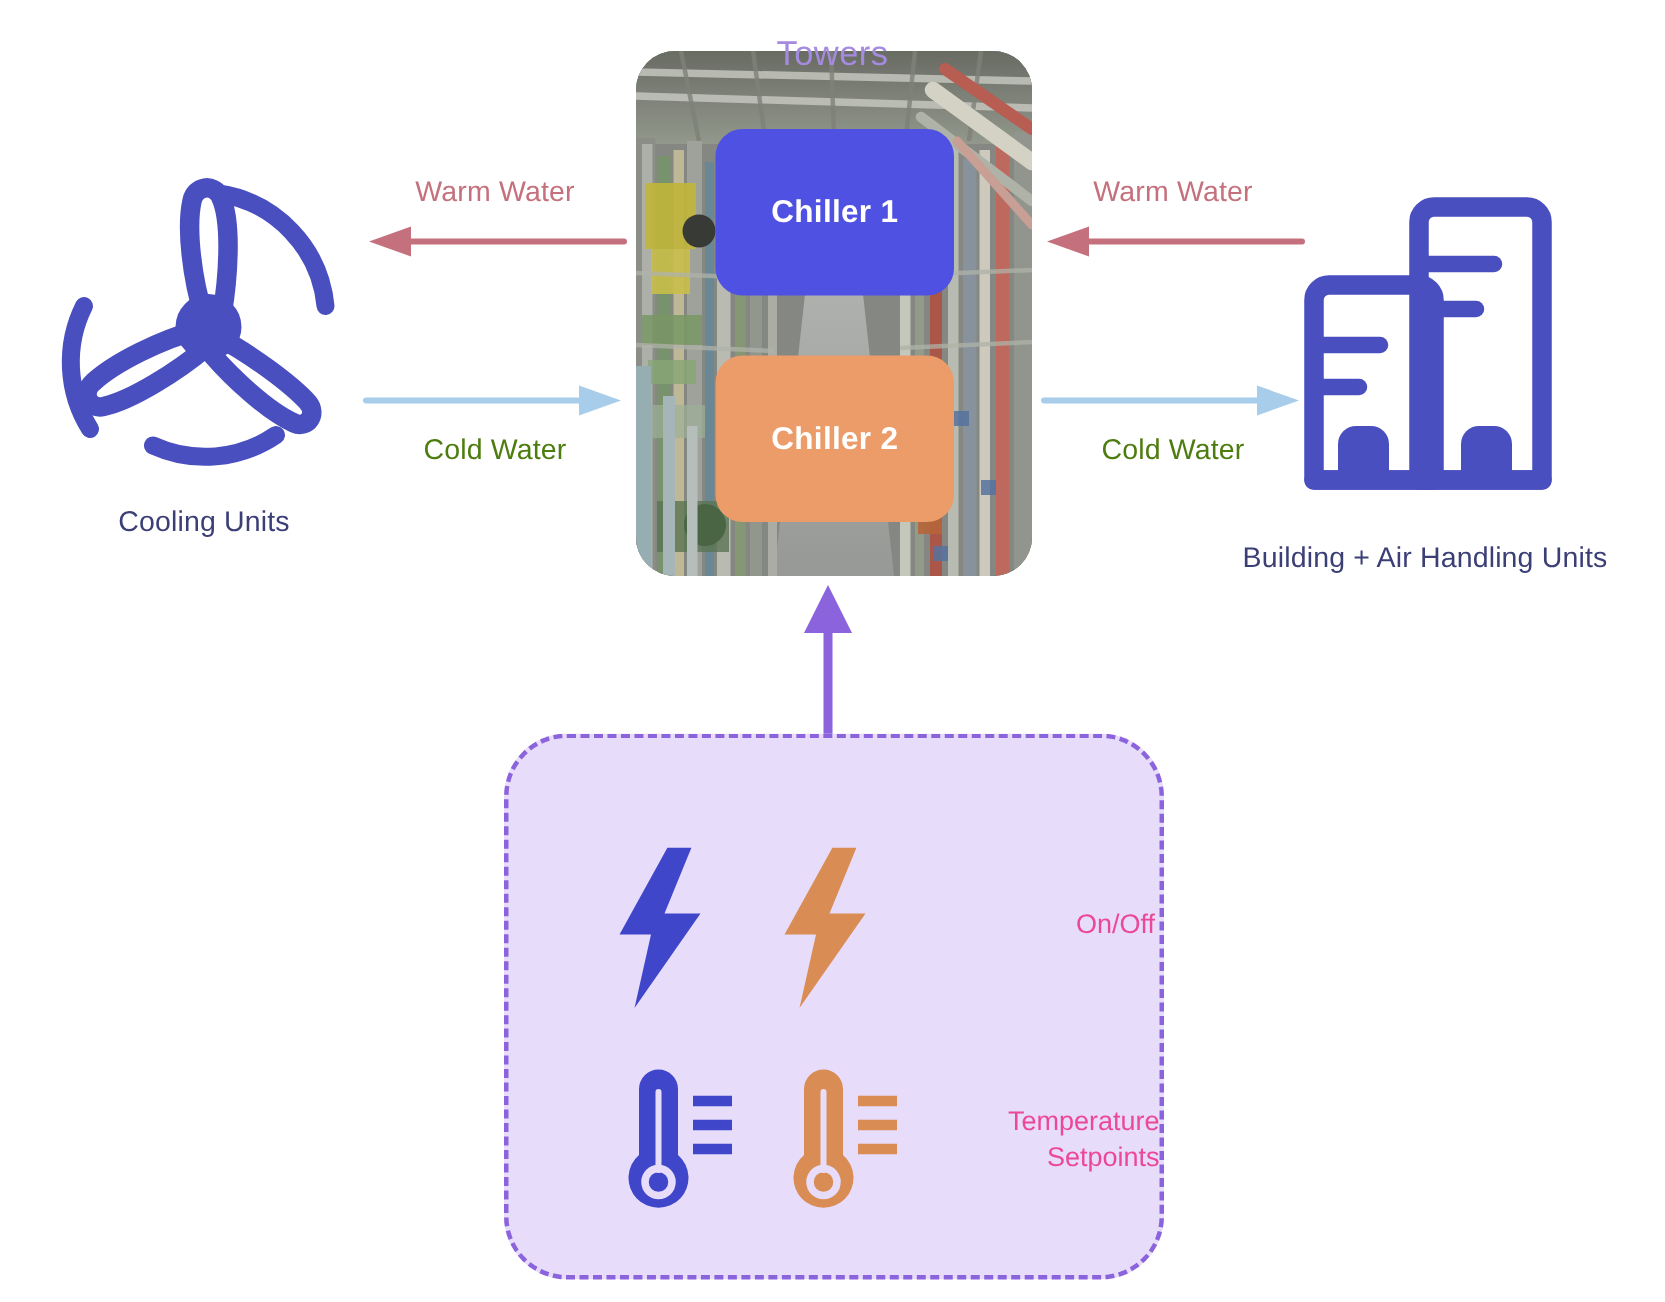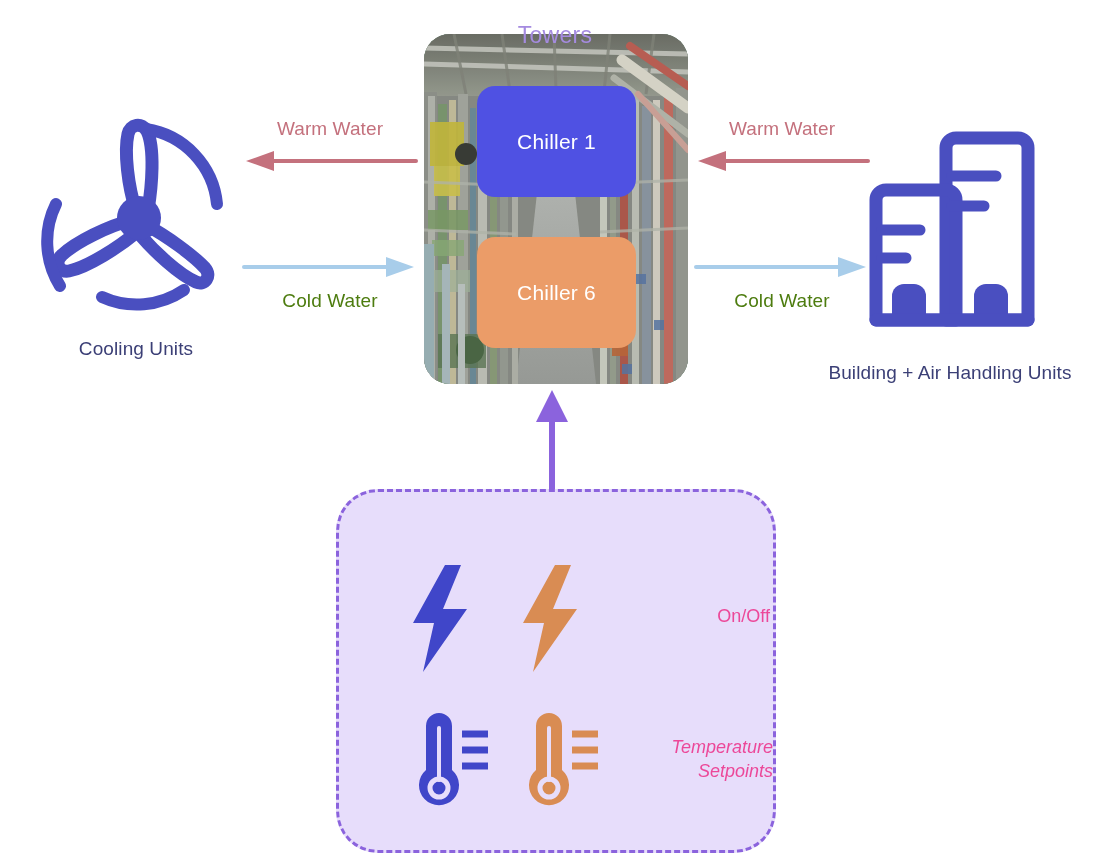--- a/index.html
+++ b/index.html
@@ -51,20 +51,21 @@
 
   
   #chiller-panel {
     left: 424px;
     top: 34px;
     width: 264px;
     height: 350px;
     border-radius: 26px;
     overflow: hidden;
     background: #14532d;
+    font-weight: bold;
   }
   #chiller-photo {
     position: absolute;
     inset: 0;
     width: 100%;
     height: 100%;
   }
   .chiller-box {
     position: absolute;
     border-radius: 18px;
@@ -126,21 +127,21 @@
   }
   .agent-row-label {
     position: absolute;
     color: #ec4899;
     font-size: 18px;
     line-height: 24px;
     text-align: right;
     white-space: pre-line;
   }
   #onoff-label  { left: 600px; top: 604px; width: 170px; }
-  #setpoint-label { left: 598px; top: 735px; width: 175px; font-style: italic; }
+  #setpoint-label { left: 598px; top: 735px; width: 175px; }
 
   .bolt { position: absolute; }
   #bolt-1 { left: 409px; top: 565px; width: 62px; height: 107px; }
   #bolt-2 { left: 519px; top: 565px; width: 62px; height: 107px; }
 
   .thermo { position: absolute; }
   #thermo-1 { left: 404px; top: 708px; width: 92px; height: 102px; }
   #thermo-2 { left: 514px; top: 708px; width: 92px; height: 102px; }
 
   
@@ -283,21 +284,21 @@
         <rect x="60" y="266" width="9" height="9"></rect>
       </g>
 
       <rect x="0" y="0" width="264" height="350" fill="#000" opacity=".05"></rect>
     </svg>
 
     <div class="chiller-box" id="chiller-1-box">
       <span>Chiller 1</span>
     </div>
     <div class="chiller-box" id="chiller-2-box">
-      <span>Chiller 6</span>
+      <span>Chiller 2</span>
     </div>
   </div>
 
   <div class="flow-group warm" style="left:692px;top:118px;width:180px;height:58px;">
     <div class="flow-label">Warm Water</div>
     <svg class="abs" style="left:0;top:30px;" width="180" height="26" viewBox="0 0 180 26">
       <path d="M176 13 L 30 13" stroke="#c4717d" stroke-width="4" stroke-linecap="round" fill="none"></path>
       <path d="M6 13 L 34 3 L 34 23 Z" fill="#c4717d"></path>
     </svg>
   </div>

